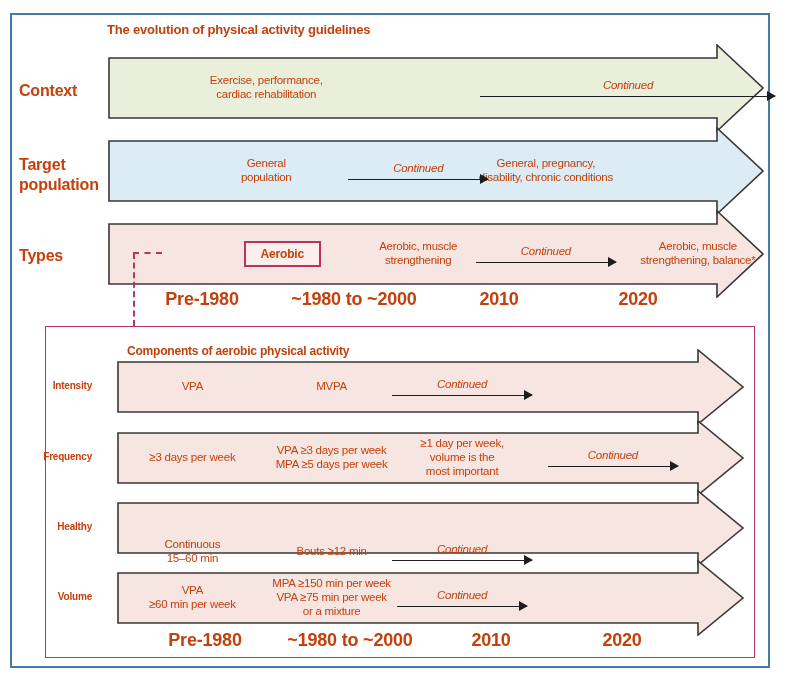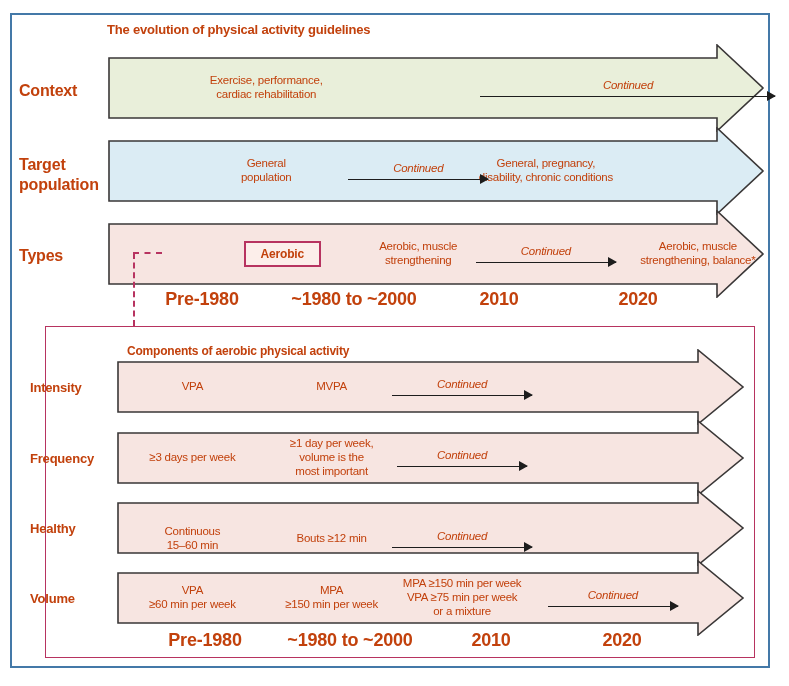--- a/index.html
+++ b/index.html
@@ -12,22 +12,22 @@
     position:absolute;left:10px;top:13px;width:760px;height:655px;
     border:2px solid #4479a8;box-sizing:border-box;background:#fff;
   }
   .main-title{position:absolute;left:107px;top:22px;font-size:13px;font-weight:bold;letter-spacing:-0.2px;}
   .comp-title{position:absolute;left:112px;top:344px;font-size:12px;font-weight:bold;letter-spacing:-0.2px;margin-left:15px;}
   .row-label{
     position:absolute;left:19px;font-size:16px;font-weight:bold;
     white-space:pre-line;line-height:1.25;letter-spacing:-0.2px;
   }
   .comp-label{
-    position:absolute;left:30px;width:80px;text-align:left;
-    font-size:13px;font-weight:bold;letter-spacing:-0.2px;
+    position:absolute;left:12px;width:80px;text-align:right;
+    font-size:10px;font-weight:bold;letter-spacing:-0.2px;
   }
   .arrow{position:absolute;left:108px;}
   .comp-arrow{position:absolute;left:117px;}
   .arrow-poly{stroke:#3a3737;stroke-width:1.6;stroke-linejoin:miter;}
   .fill-green{fill:#e9efda;}
   .fill-blue{fill:#dbecf4;}
   .fill-pink{fill:#f7e5e1;}
   .overlay{
     position:absolute;left:124px;width:608px;height:60px;
     display:grid;grid-template-columns:31% 19% 23% 27%;
@@ -152,50 +152,50 @@
       <span class="cont-lbl">Continued</span>
       <span class="cont-line w-mid"></span>
     </div>
   </div>
 
   <svg class="comp-arrow" style="top:420px" width="628" height="76" viewBox="0 0 628 76">
     <polygon class="arrow-poly fill-pink" points="1,13 581,13 581,1 626,38 581,75 581,63 1,63"></polygon>
   </svg>
   <div class="comp-overlay" style="top:433px">
     <div class="cell">≥3 days per week</div>
+    <div class="cell">VPA ≥3 days per week
+MPA ≥5 days per week</div>
     <div class="cell">≥1 day per week,
 volume is the
 most important</div>
     <div class="cell cont">
       <span class="cont-lbl">Continued</span>
       <span class="cont-line w-short"></span>
     </div>
   </div>
 
   <svg class="comp-arrow" style="top:490px" width="628" height="76" viewBox="0 0 628 76">
     <polygon class="arrow-poly fill-pink" points="1,13 581,13 581,1 626,38 581,75 581,63 1,63"></polygon>
   </svg>
-  <div class="comp-overlay" style="top:514px">
+  <div class="comp-overlay" style="top:527px">
     <div class="cell">Continuous
 15–60 min</div>
     <div class="cell">Bouts ≥12 min</div>
     <div class="cell cont">
       <span class="cont-lbl">Continued</span>
       <span class="cont-line w-mid"></span>
     </div>
   </div>
 
   <svg class="comp-arrow" style="top:560px" width="628" height="76" viewBox="0 0 628 76">
     <polygon class="arrow-poly fill-pink" points="1,13 581,13 581,1 626,38 581,75 581,63 1,63"></polygon>
   </svg>
   <div class="comp-overlay" style="top:573px">
     <div class="cell">VPA
 ≥60 min per week</div>
-    <div class="cell">MPA
-≥150 min per week</div>
     <div class="cell">MPA ≥150 min per week
 VPA ≥75 min per week
 or a mixture</div>
     <div class="cell cont">
       <span class="cont-lbl">Continued</span>
       <span class="cont-line w-short"></span>
     </div>
   </div>
 
   <span class="tl" style="left:205px;top:630px">Pre-1980</span>

